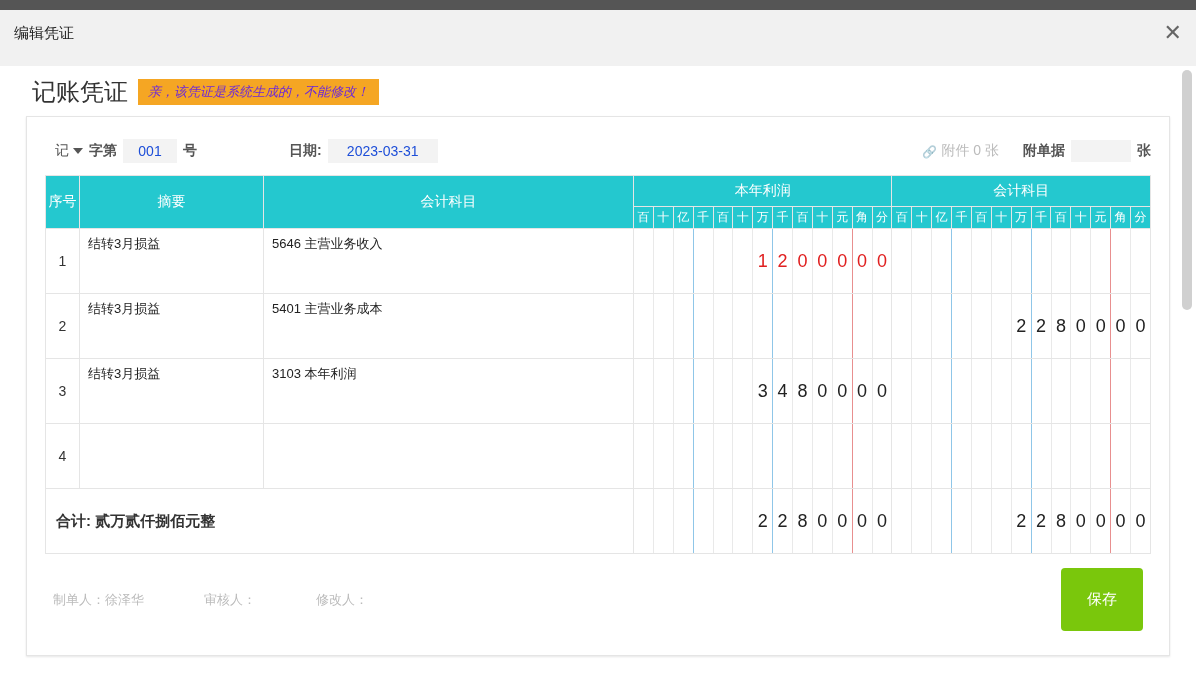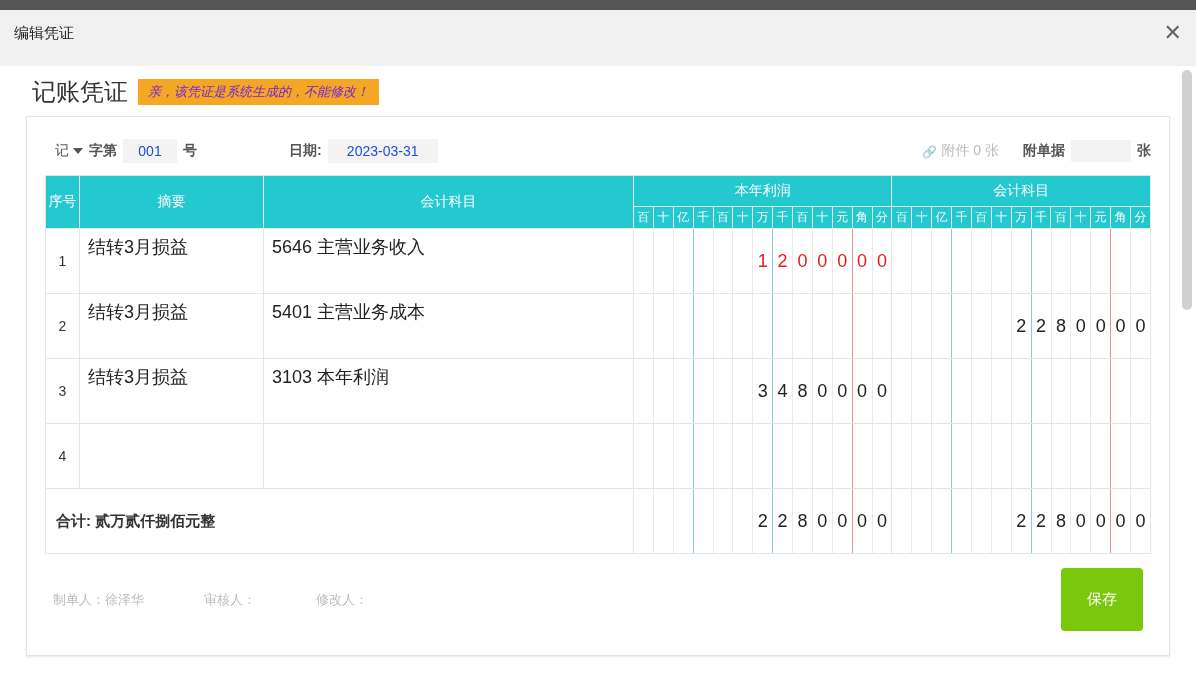--- a/index.html
+++ b/index.html
@@ -29,21 +29,21 @@
     .bill-input { background:#f3f3f3; width:60px; height:22px; border:none; }
     .lbl { color:#555;font-weight:bold; }
 
     
     .vt { width:100%; border-collapse:collapse; table-layout:fixed; }
     .vt th, .vt td { border:1px solid #e5e5e5; }
     .vt thead th { background:#24c8cf; color:#fff; font-weight:500; font-size:14px; text-align:center; padding:6px 2px; }
     .vt thead .sub th { background:#24c8cf; font-size:12px; padding:2px 0; }
     .vt tbody td { height:65px; vertical-align:middle; }
     .col-idx { width:34px; text-align:center; font-size:14px; }
-    .cell-text { padding:6px 8px; font-size:18px; color:#222; vertical-align:top !important; }
+    .cell-text { padding:6px 8px; font-size:13px; color:#222; vertical-align:top !important; }
     .amt-group { padding:0; }
     .digits { display:flex; width:100%; height:100%; }
     .digit { flex:1; border-right:1px solid #e9e9e9; display:flex; align-items:center; justify-content:center; font-size:18px; font-family:Arial, sans-serif; color:#222; }
     .digit:last-child { border-right:none; }
     
     .digit.sep-blue { border-right:1px solid #8fc6e8; }
     .digit.sep-red  { border-right:1px solid #e88f8f; }
     .row-highlight .digit { color:#e02020; font-weight:500; }
 
     .total-row td { height:55px; font-size:15px; }

